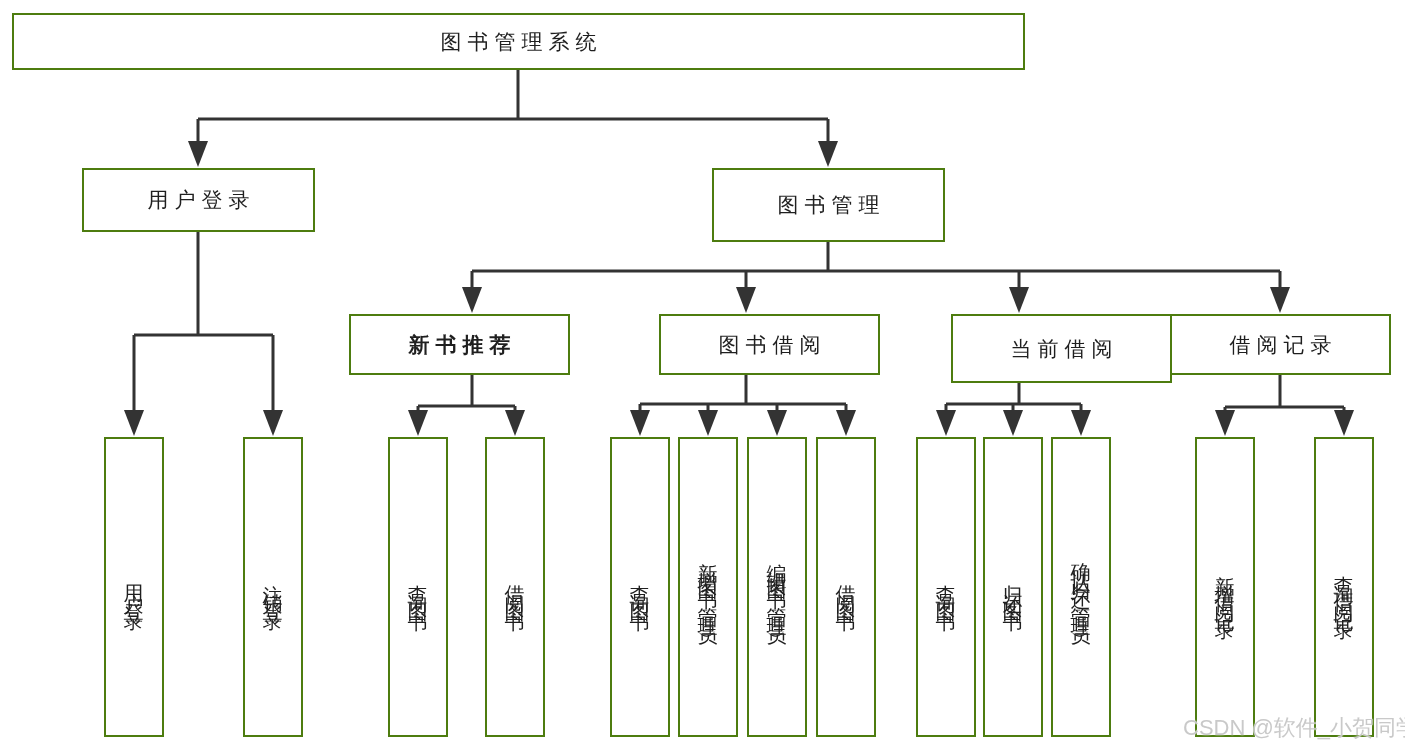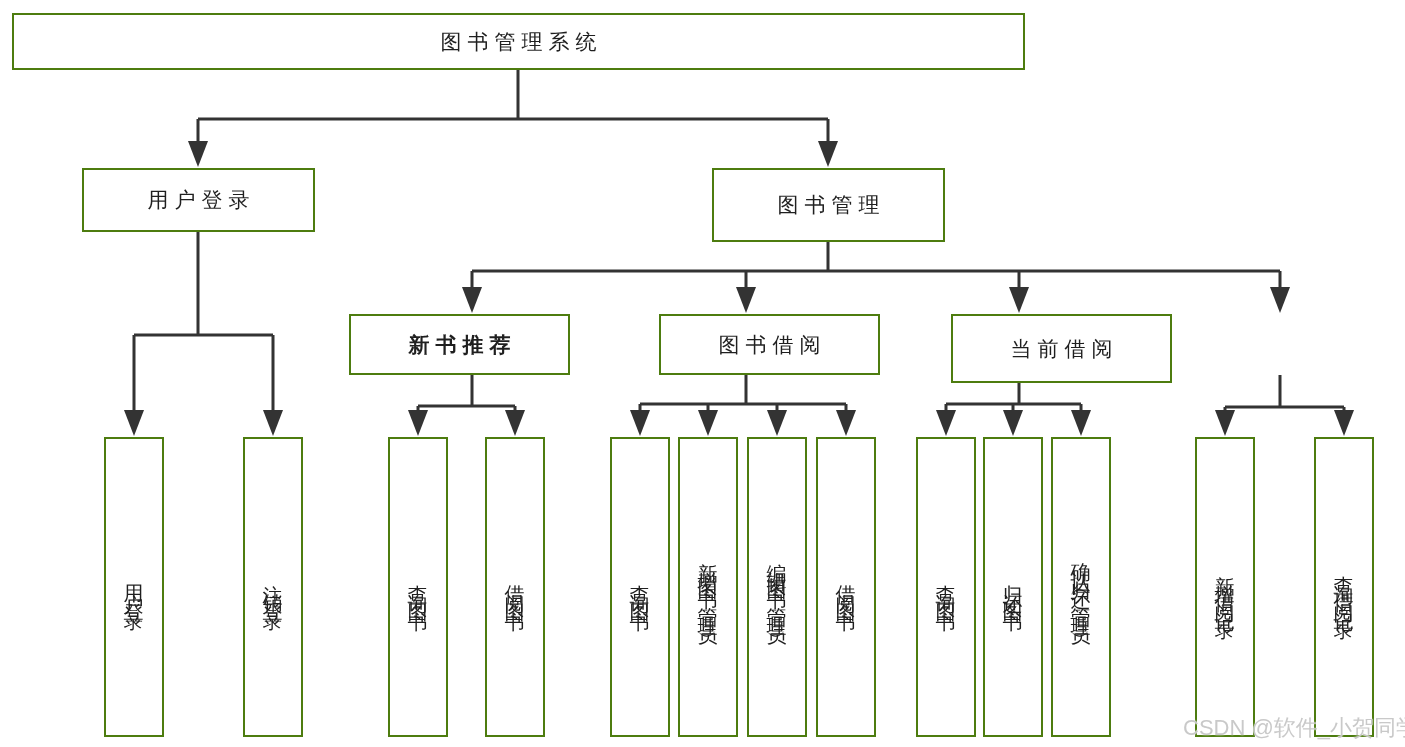--- a/index.html
+++ b/index.html
@@ -107,20 +107,23 @@
 
   <div class="node h" style="left:349px; top:314px; width:221px; height:61px;font-weight:bold;">
     <span>新书推荐</span>
   </div>
   <div class="node h" style="left:635px; top:314px; width:221px; height:61px;margin-left:24px;">
     <span>图书借阅</span>
   </div>
   <div class="node h" style="left:951px; top:314px; width:221px; height:69px;">
     <span>当前借阅</span>
   </div>
+  <div class="node h" style="left:1170px; top:314px; width:221px; height:61px;">
+    <span>借阅记录</span>
+  </div>
 
   <div class="node v" style="left:104px; top:437px; width:60px; height:300px;">
     <span>用户登录</span>
   </div>
   <div class="node v" style="left:243px; top:437px; width:60px; height:300px;">
     <span>注销登录</span>
   </div>
 
   <div class="node v" style="left:388px; top:437px; width:60px; height:300px;">
     <span>查询图书</span>

